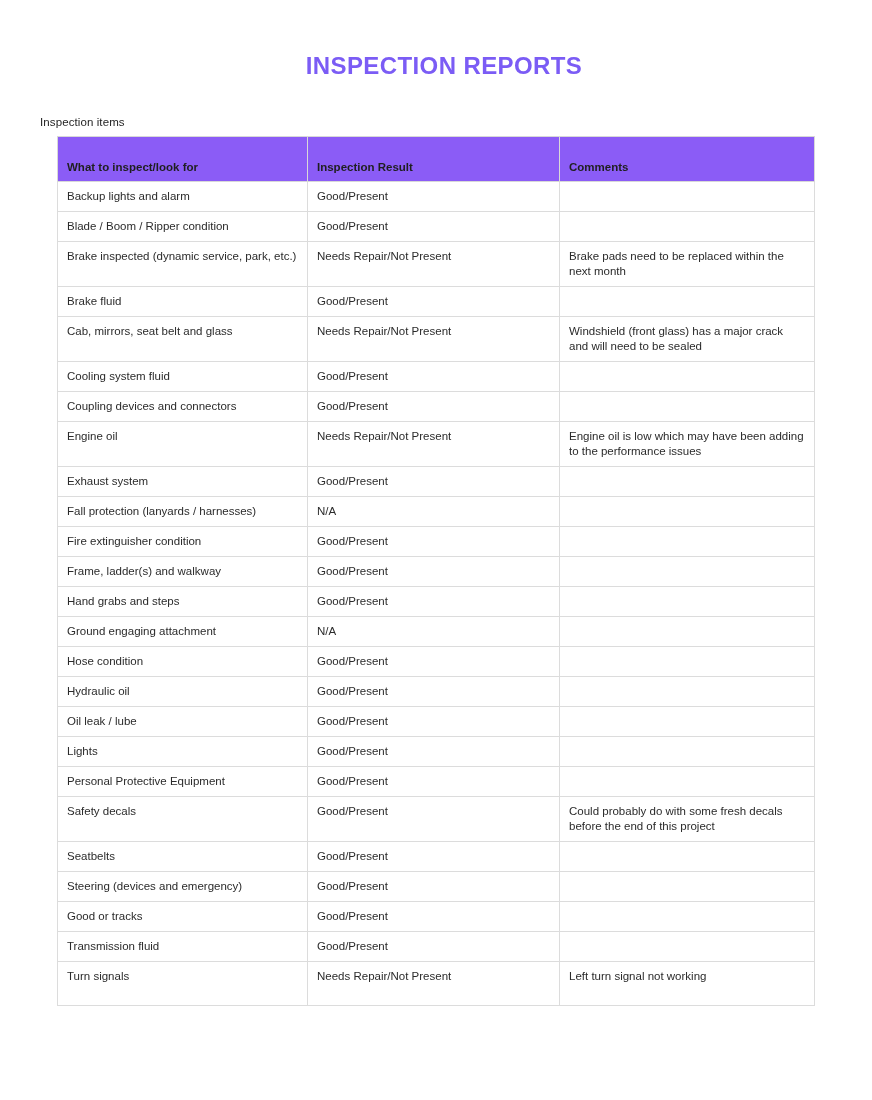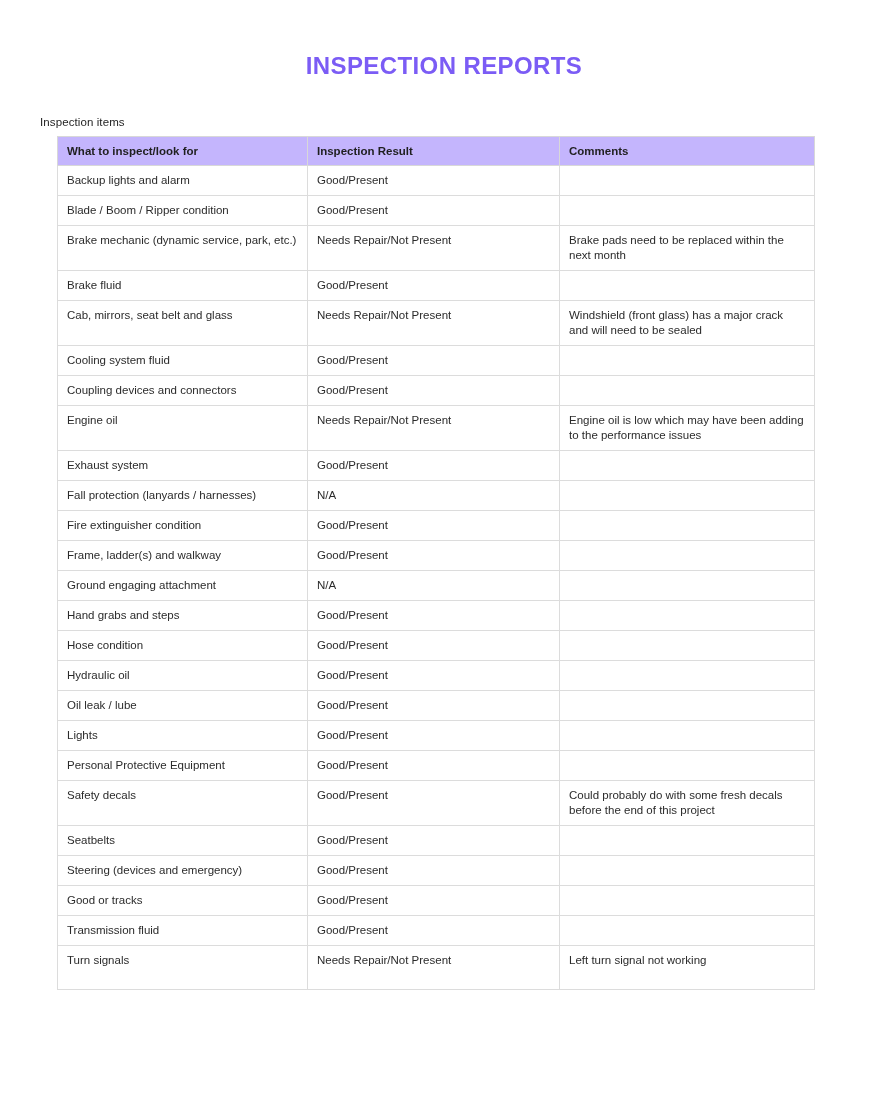--- a/index.html
+++ b/index.html
@@ -59,26 +59,26 @@
     width: 757px;
     border-collapse: collapse;
     table-layout: fixed;
     font-size: 11.5px;
   }
   table.inspection col.c1 { width: 250px; }
   table.inspection col.c2 { width: 252px; }
   table.inspection col.c3 { width: 255px; }
 
   table.inspection th {
-    background: #c4b5fd;
+    background: #8b5cf6;
     text-align: left;
     font-weight: bold;
     font-size: 11.5px;
     color: #1f1f1f;
-    padding: 8px 9px 8px 9px;
+    padding: 24px 9px 8px 9px;
     border: 1px solid #d8d8d8;
     vertical-align: middle;
     height: 26px;
     box-sizing: border-box;
   }
   table.inspection td {
     border: 1px solid #dcdcdc;
     padding: 7px 9px 7px 9px;
     vertical-align: top;
     color: #2b2b2b;
@@ -118,21 +118,21 @@
             <td>Backup lights and alarm</td>
             <td>Good/Present</td>
             <td></td>
           </tr>
           <tr>
             <td>Blade / Boom / Ripper condition</td>
             <td>Good/Present</td>
             <td></td>
           </tr>
           <tr class="r-tall">
-            <td>Brake mechanic (dynamic service, park, etc.)</td>
+            <td>Brake inspected (dynamic service, park, etc.)</td>
             <td>Needs Repair/Not Present</td>
             <td>Brake pads need to be replaced within the next month</td>
           </tr>
           <tr>
             <td>Brake fluid</td>
             <td>Good/Present</td>
             <td></td>
           </tr>
           <tr class="r-tall">
             <td>Cab, mirrors, seat belt and glass</td>
@@ -168,27 +168,27 @@
             <td>Fire extinguisher condition</td>
             <td>Good/Present</td>
             <td></td>
           </tr>
           <tr>
             <td>Frame, ladder(s) and walkway</td>
             <td>Good/Present</td>
             <td></td>
           </tr>
           <tr>
+            <td>Hand grabs and steps</td>
+            <td>Good/Present</td>
+            <td></td>
+          </tr>
+          <tr>
             <td>Ground engaging attachment</td>
             <td>N/A</td>
-            <td></td>
-          </tr>
-          <tr>
-            <td>Hand grabs and steps</td>
-            <td>Good/Present</td>
             <td></td>
           </tr>
           <tr>
             <td>Hose condition</td>
             <td>Good/Present</td>
             <td></td>
           </tr>
           <tr>
             <td>Hydraulic oil</td>
             <td>Good/Present</td>

